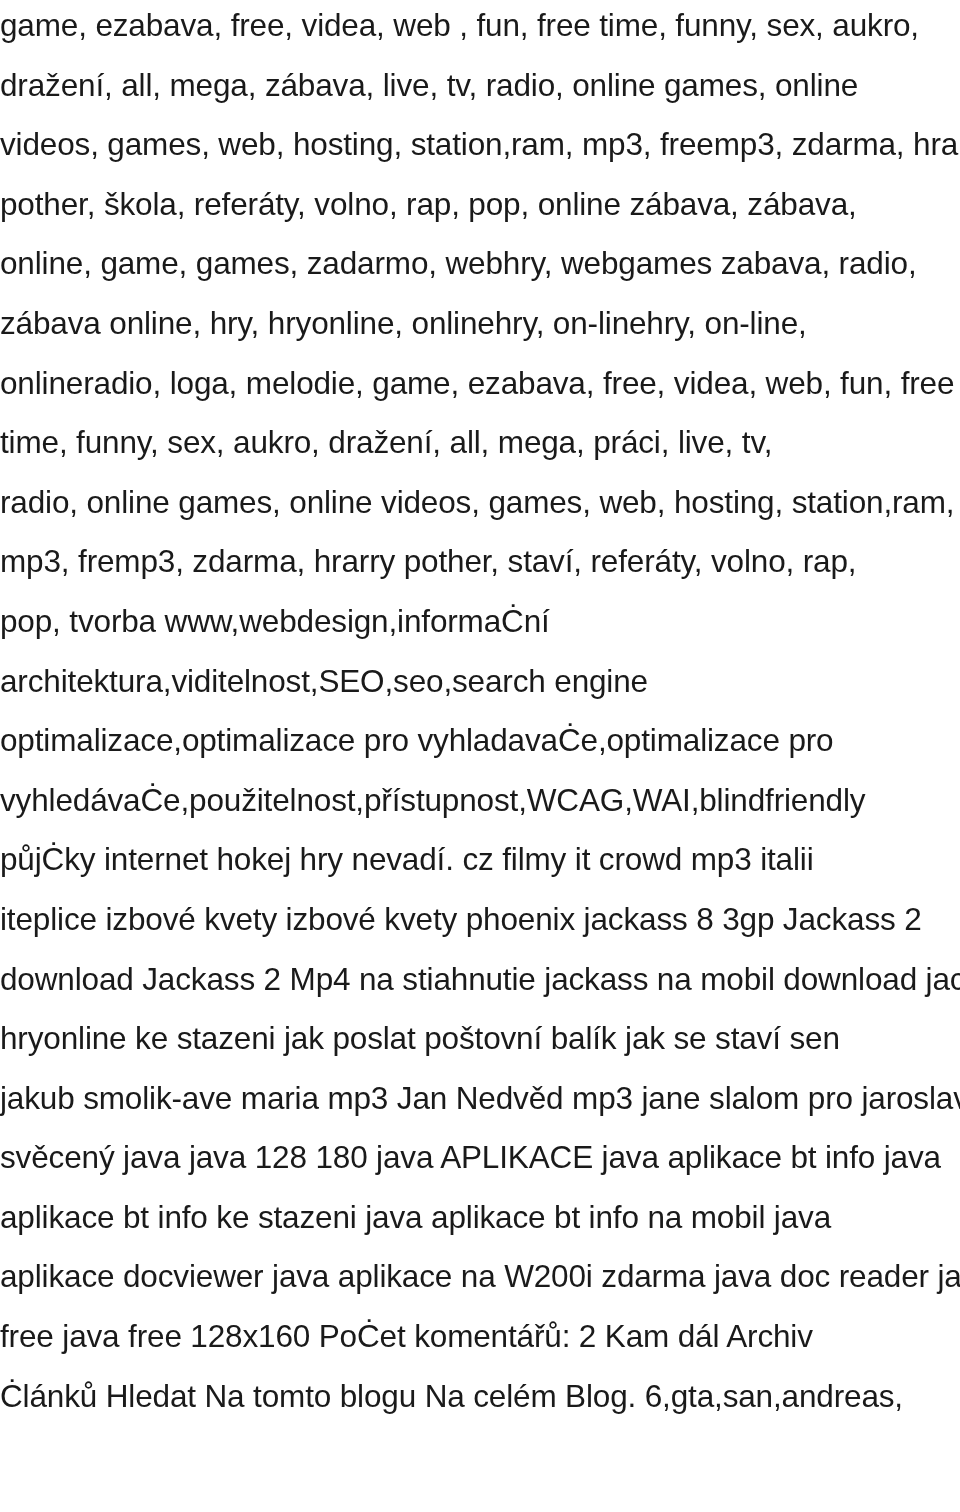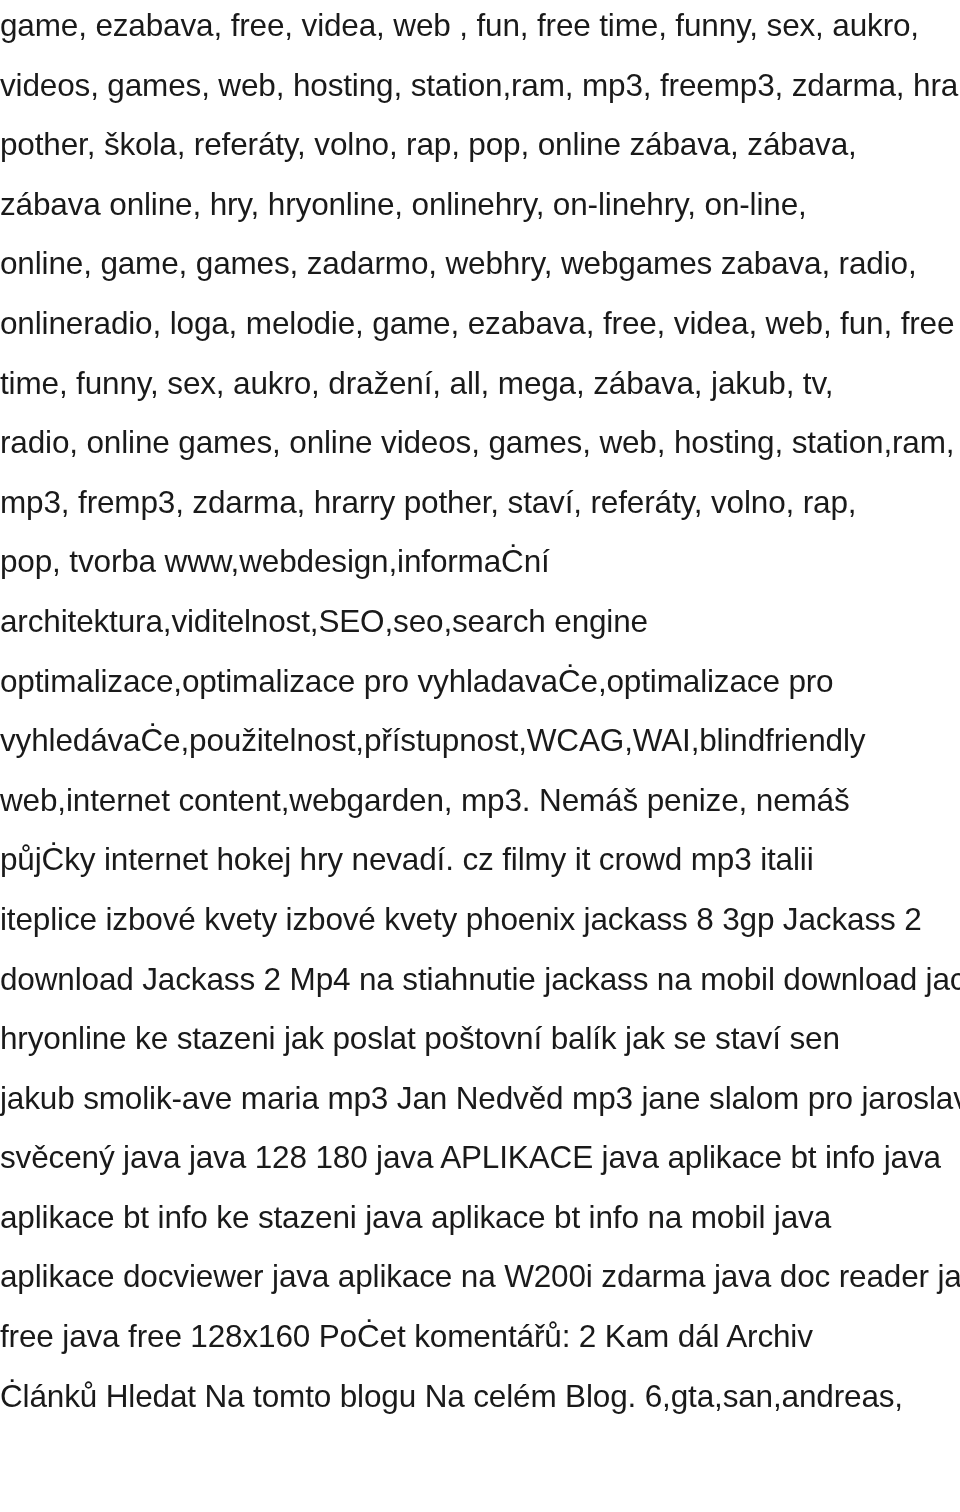--- a/index.html
+++ b/index.html
@@ -36,33 +36,33 @@
     letter-spacing: -0.15px;
     font-weight: 400;
   }
 </style>
 </head>
 <body>
 
 <div id="document-page">
   <div id="text-block">
     <div class="text-line">game, ezabava, free, videa, web , fun, free time, funny, sex, aukro,</div>
+    <div class="text-line">dražení, all, mega, zábava, live, tv, radio, online games, online</div>
     <div class="text-line">videos, games, web, hosting, station,ram, mp3, freemp3, zdarma, hrarry</div>
     <div class="text-line">pother, škola, referáty, volno, rap, pop, online zábava, zábava,</div>
+    <div class="text-line">online, game, games, zadarmo, webhry, webgames zabava, radio,</div>
     <div class="text-line">zábava online, hry, hryonline, onlinehry, on-linehry, on-line,</div>
-    <div class="text-line">online, game, games, zadarmo, webhry, webgames zabava, radio,</div>
     <div class="text-line">onlineradio, loga, melodie, game, ezabava, free, videa, web, fun, free</div>
-    <div class="text-line">time, funny, sex, aukro, dražení, all, mega, zábava, jakub, tv,</div>
+    <div class="text-line">time, funny, sex, aukro, dražení, all, mega, práci, live, tv,</div>
     <div class="text-line">radio, online games, online videos, games, web, hosting, station,ram,</div>
     <div class="text-line">mp3, fremp3, zdarma, hrarry pother, staví, referáty, volno, rap,</div>
     <div class="text-line">pop, tvorba www,webdesign,informaĊní</div>
     <div class="text-line">architektura,viditelnost,SEO,seo,search engine</div>
     <div class="text-line">optimalizace,optimalizace pro vyhladavaĊe,optimalizace pro</div>
     <div class="text-line">vyhledávaĊe,použitelnost,přístupnost,WCAG,WAI,blindfriendly</div>
-    <div class="text-line">web,internet content,webgarden, mp3. Nemáš penize, nemáš</div>
     <div class="text-line">půjĊky internet hokej hry nevadí. cz filmy it crowd mp3 italii</div>
     <div class="text-line">iteplice izbové kvety izbové kvety phoenix jackass 8 3gp Jackass 2</div>
     <div class="text-line">download Jackass 2 Mp4 na stiahnutie jackass na mobil download jackass</div>
     <div class="text-line">hryonline ke stazeni jak poslat poštovní balík jak se staví sen</div>
     <div class="text-line">jakub smolik-ave maria mp3 Jan Nedvěd mp3 jane slalom pro jaroslav</div>
     <div class="text-line">svěcený java java 128 180 java APLIKACE java aplikace bt info java</div>
     <div class="text-line">aplikace bt info ke stazeni java aplikace bt info na mobil java</div>
     <div class="text-line">aplikace docviewer java aplikace na W200i zdarma java doc reader java</div>
     <div class="text-line">free java free 128x160 PoĊet komentářů: 2 Kam dál Archiv</div>
     <div class="text-line">Ċlánků Hledat Na tomto blogu Na celém Blog. 6,gta,san,andreas,</div>

